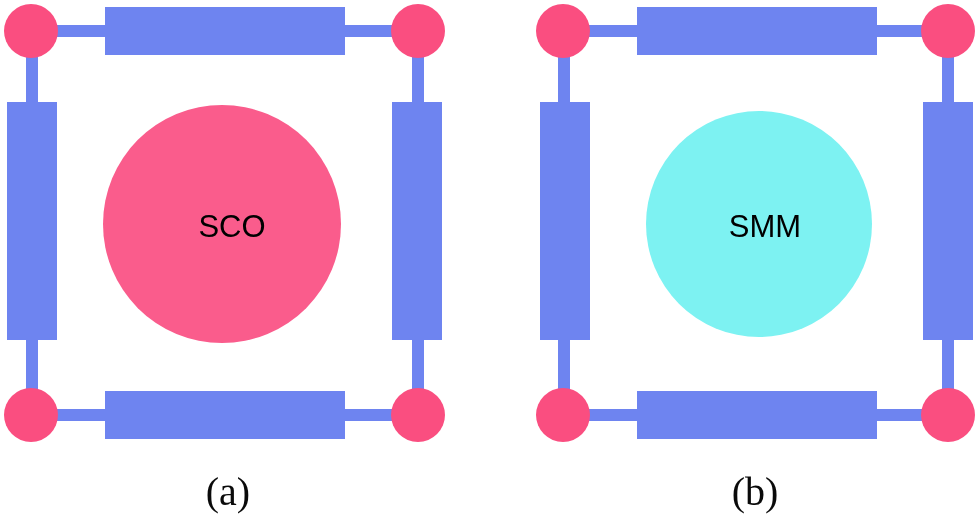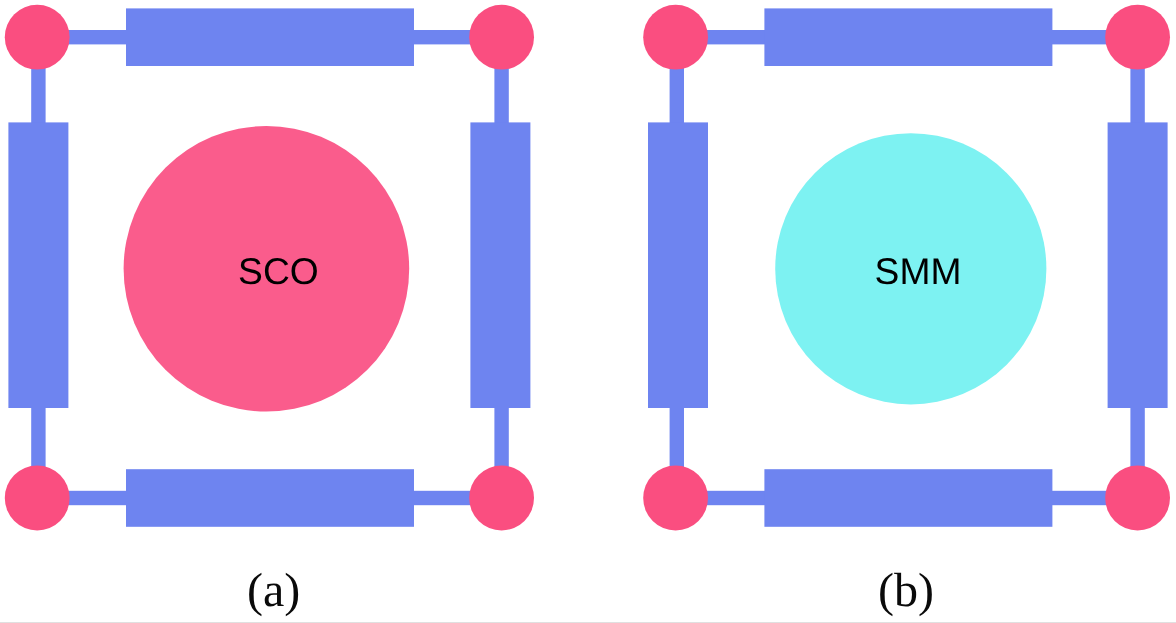--- a/index.html
+++ b/index.html
@@ -11,21 +11,21 @@
   body {
     width: 980px;
     height: 519px;
     font-family: "Liberation Sans", sans-serif;
     overflow: hidden;
   }
   #figure-root {
     position: relative;
     width: 980px;
     height: 519px;
-    background: #a3a3a3;
+    background: #7dd3fc;
   }
   #figure-svg {
     position: absolute;
     left: 0;
     top: 0;
     width: 980px;
     height: 519px;
     display: block;
   }
   .panel-caption {

